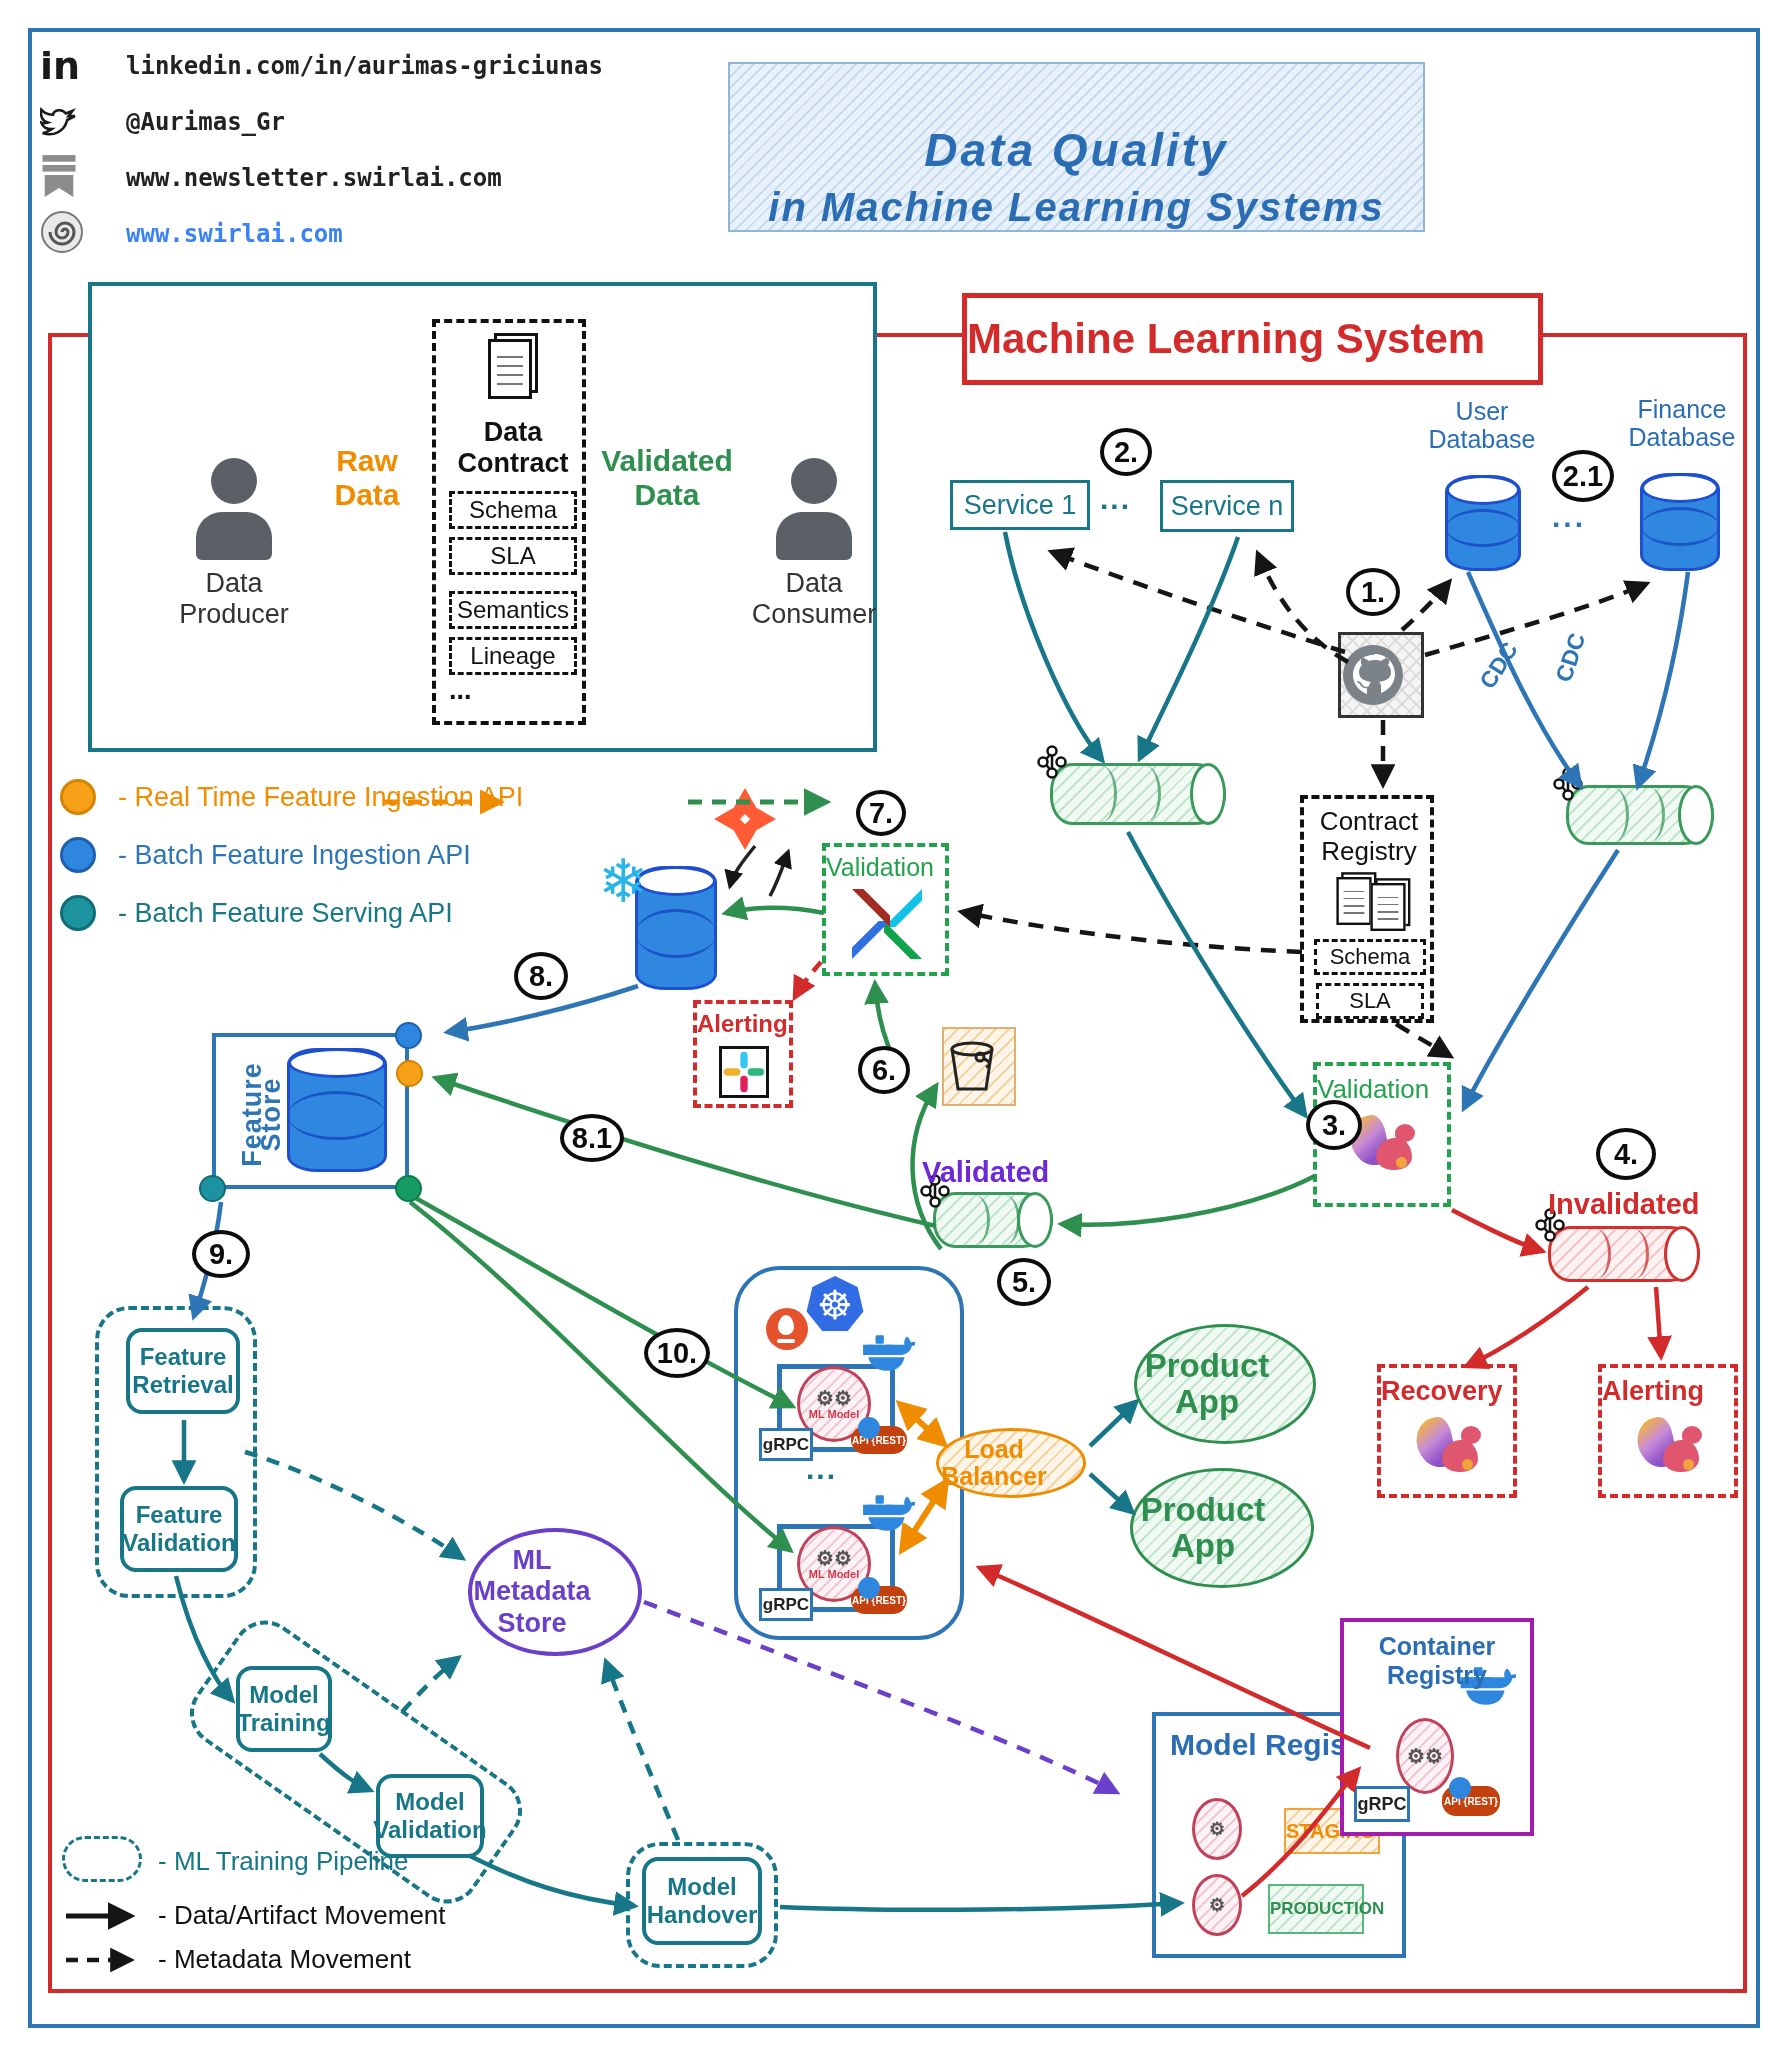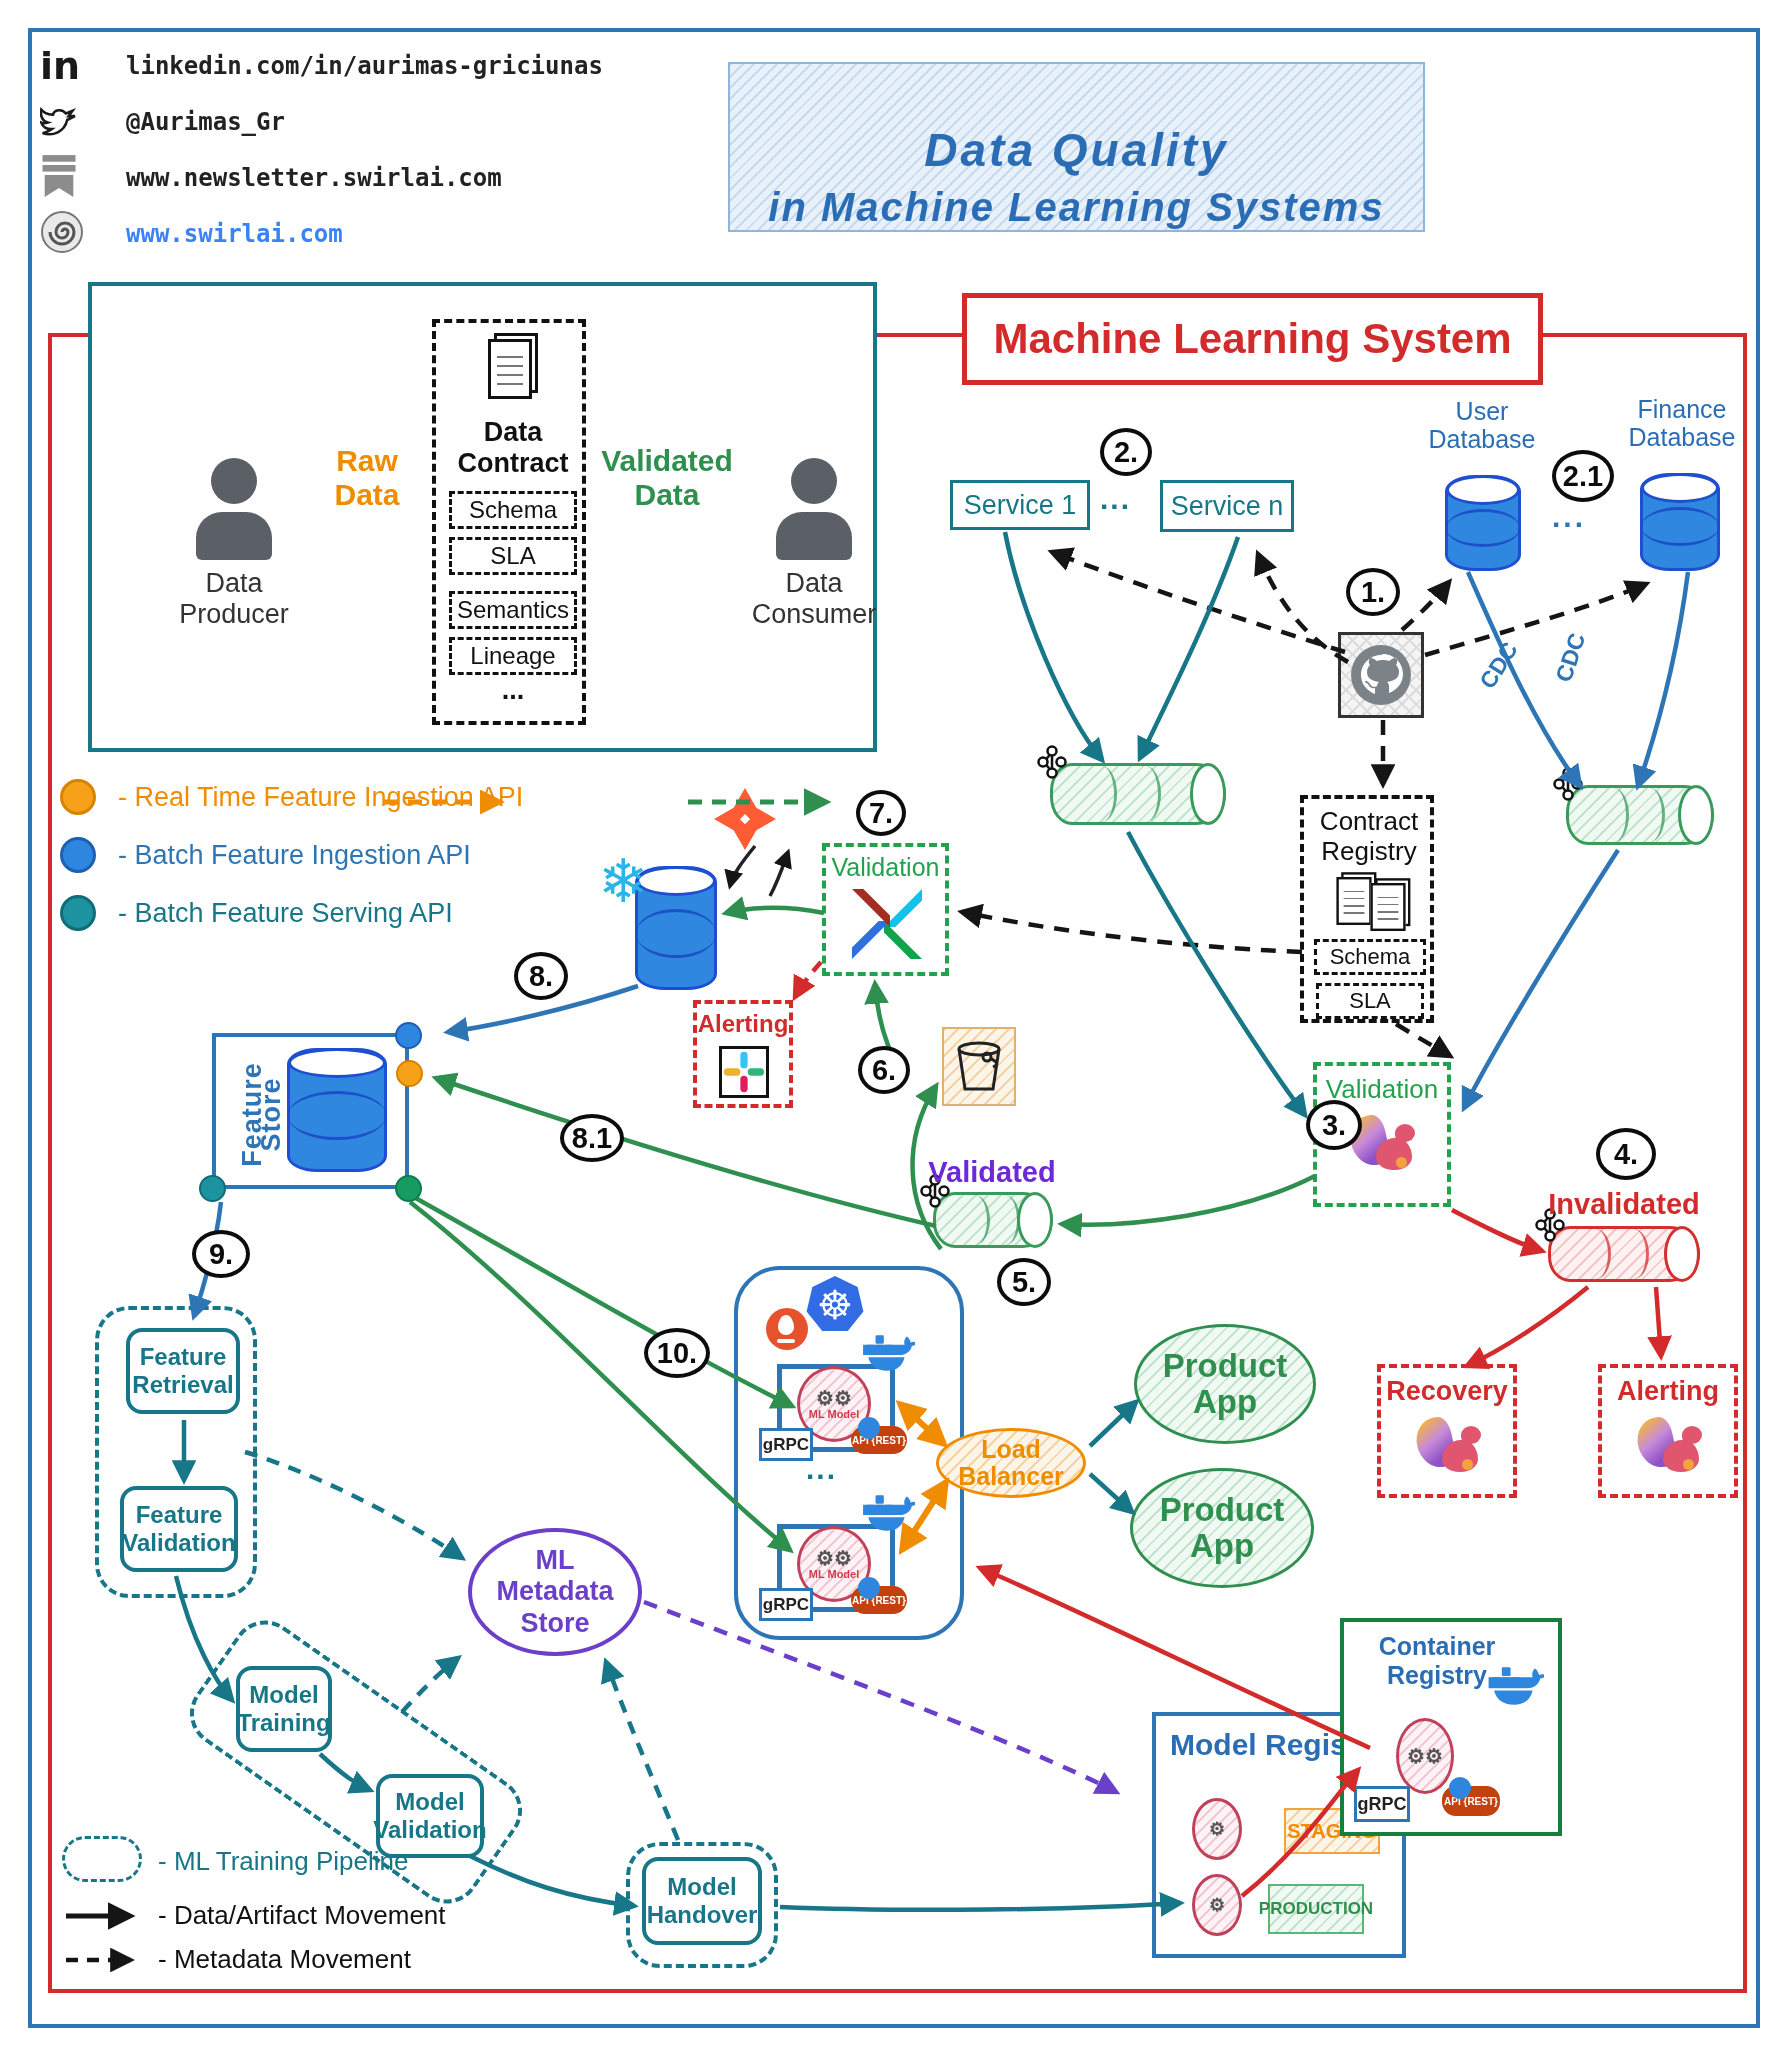--- a/index.html
+++ b/index.html
@@ -1,20 +1,20 @@
 <!DOCTYPE html>
 <html><head>
 <meta charset="utf-8">
 <style>
   *{box-sizing:border-box;margin:0;padding:0}
   html,body{background:#fff}
   body{font-family:"Liberation Sans",sans-serif}
   #canvas{position:relative;width:1788px;height:2048px;background:#fff;overflow:hidden}
   .abs{position:absolute}
-  .flexc{display:flex;align-items:center;justify-content:center;text-align:center}
+  .flexc{display:flex;align-items:center;text-align:center}
   
   .h-blue{background:repeating-linear-gradient(135deg,#c6daf0 0 2px,#e8f1fa 2px 8px)}
   .h-green{background:repeating-linear-gradient(135deg,#c0e4cd 0 2px,#f0faf3 2px 9px)}
   .h-red{background:repeating-linear-gradient(135deg,#f4c6c6 0 2px,#fdf1f1 2px 9px)}
   .h-orange{background:repeating-linear-gradient(135deg,#f6d3a2 0 2px,#fdf5e8 2px 9px)}
   .h-pink{background:repeating-linear-gradient(135deg,#f2c8d2 0 2px,#fdf3f6 2px 8px)}
   .h-gray{background:repeating-linear-gradient(45deg,#dcdcdc 0 2px,transparent 2px 10px),repeating-linear-gradient(-45deg,#dcdcdc 0 2px,#f4f4f4 2px 10px)}
   
   .nc{position:absolute;background:#fff;border:4px solid #0c0c0c;border-radius:50%;display:flex;align-items:center;justify-content:center;font-weight:700;font-size:29px;color:#0c0c0c;z-index:8}
   
@@ -491,21 +491,21 @@
         <span style="color:#f08c00;font-weight:700;font-size:20px">STAGING</span>
       </div>
     <div class="mlmodel h-pink" style="left:36px;top:158px;width:50px;height:62px">
         <span class="gear" style="font-size:18px">⚙</span>
       </div>
     <div class="abs h-green flexc" style="left:112px;top:168px;width:96px;height:50px;border:2px solid #57b87b">
         <span style="color:#2f8f4e;font-weight:700;font-size:17px">PRODUCTION</span>
       </div>
   </div>
 
-  <div class="abs" style="left:1340px;top:1618px;width:222px;height:218px;border:4px solid #15803d;background:#fff;z-index:4">
+  <div class="abs" style="left:1340px;top:1618px;width:194px;height:218px;border:4px solid #a21caf;background:#fff;z-index:4">
     <div class="lbl flexc" style="left:0;top:10px;width:186px;color:#2a6db5;font-weight:700;font-size:25px">
         <span>Container Registry</span>
       </div>
     <div style="position:absolute;right:14px;top:42px">
       <svg width="58" height="44" viewBox="0 0 52 40">
           <g fill="#2e86de">
             <rect x="5" y="12" width="8" height="8" rx="1"></rect>
             <rect x="14" y="12" width="8" height="8" rx="1"></rect>
             <rect x="23" y="12" width="8" height="8" rx="1"></rect>
             <rect x="14" y="3" width="8" height="8" rx="1"></rect>

